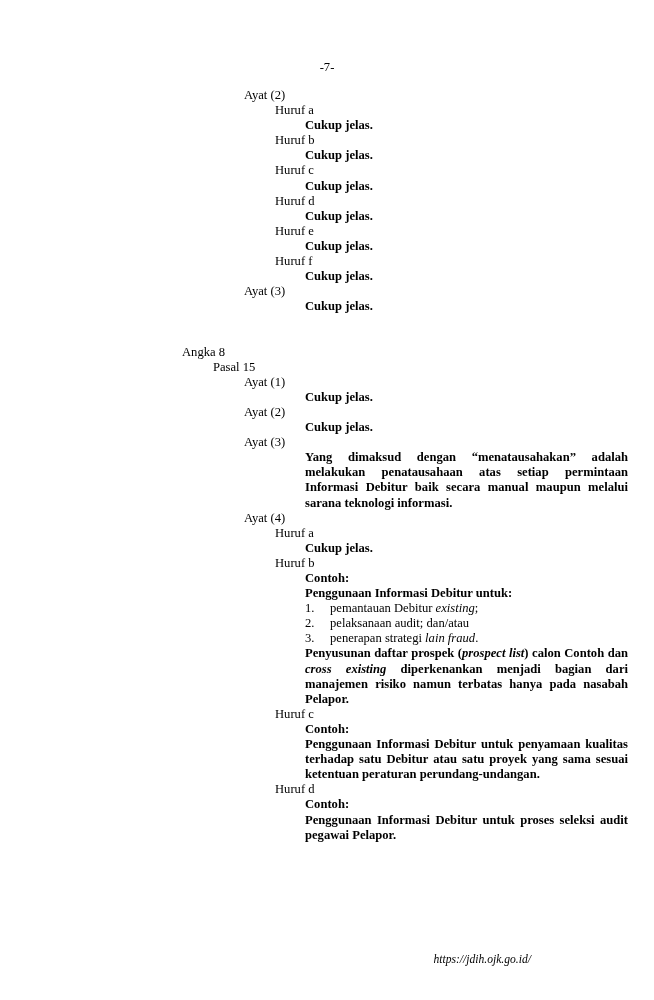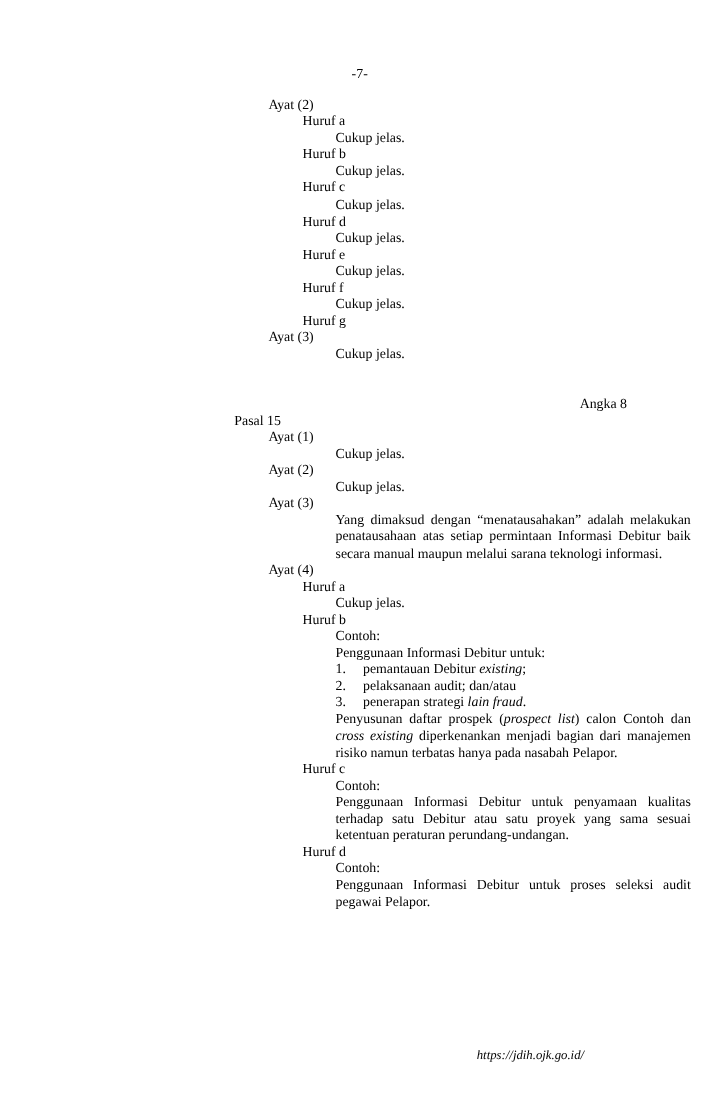--- a/index.html
+++ b/index.html
@@ -34,34 +34,35 @@
 
   .content {
     position: absolute;
     top: 88px;
     left: 0;
     width: 522px;
     margin-left: 48px;
   }
 
   
-  .lvl-angka   { margin-left: 134px; text-align: right; }
+  .lvl-angka   { margin-left: 134px; }
   .lvl-pasal   { margin-left: 165px; }
   .lvl-ayat    { margin-left: 196px; }
   .lvl-huruf   { margin-left: 227px; }
   .lvl-body    { margin-left: 257px; width: 323px; }
 
   .label {
     white-space: nowrap;
   }
 
   .para {
     text-align: justify;
     text-align-last: left;
     hyphens: none;
+    font-weight: bold;
   }
 
   .numlist {
     margin-left: 257px;
     width: 323px;
   }
   .numitem {
     display: flex;
     width: 100%;
   }
@@ -113,21 +114,20 @@
 
     <div class="lvl-huruf label">Huruf d</div>
     <div class="lvl-body para">Cukup jelas.</div>
 
     <div class="lvl-huruf label">Huruf e</div>
     <div class="lvl-body para">Cukup jelas.</div>
 
     <div class="lvl-huruf label">Huruf f</div>
     <div class="lvl-body para">Cukup jelas.</div>
 
-    <div class="lvl-huruf label">Huruf g</div>
 
     <div class="lvl-ayat label">Ayat (3)</div>
     <div class="lvl-body para">Cukup jelas.</div>
 
     <div class="gap-block"></div>
     <div class="gap-block"></div>
 
     <div class="lvl-angka label">Angka 8</div>
     <div class="lvl-pasal label">Pasal 15</div>
 

